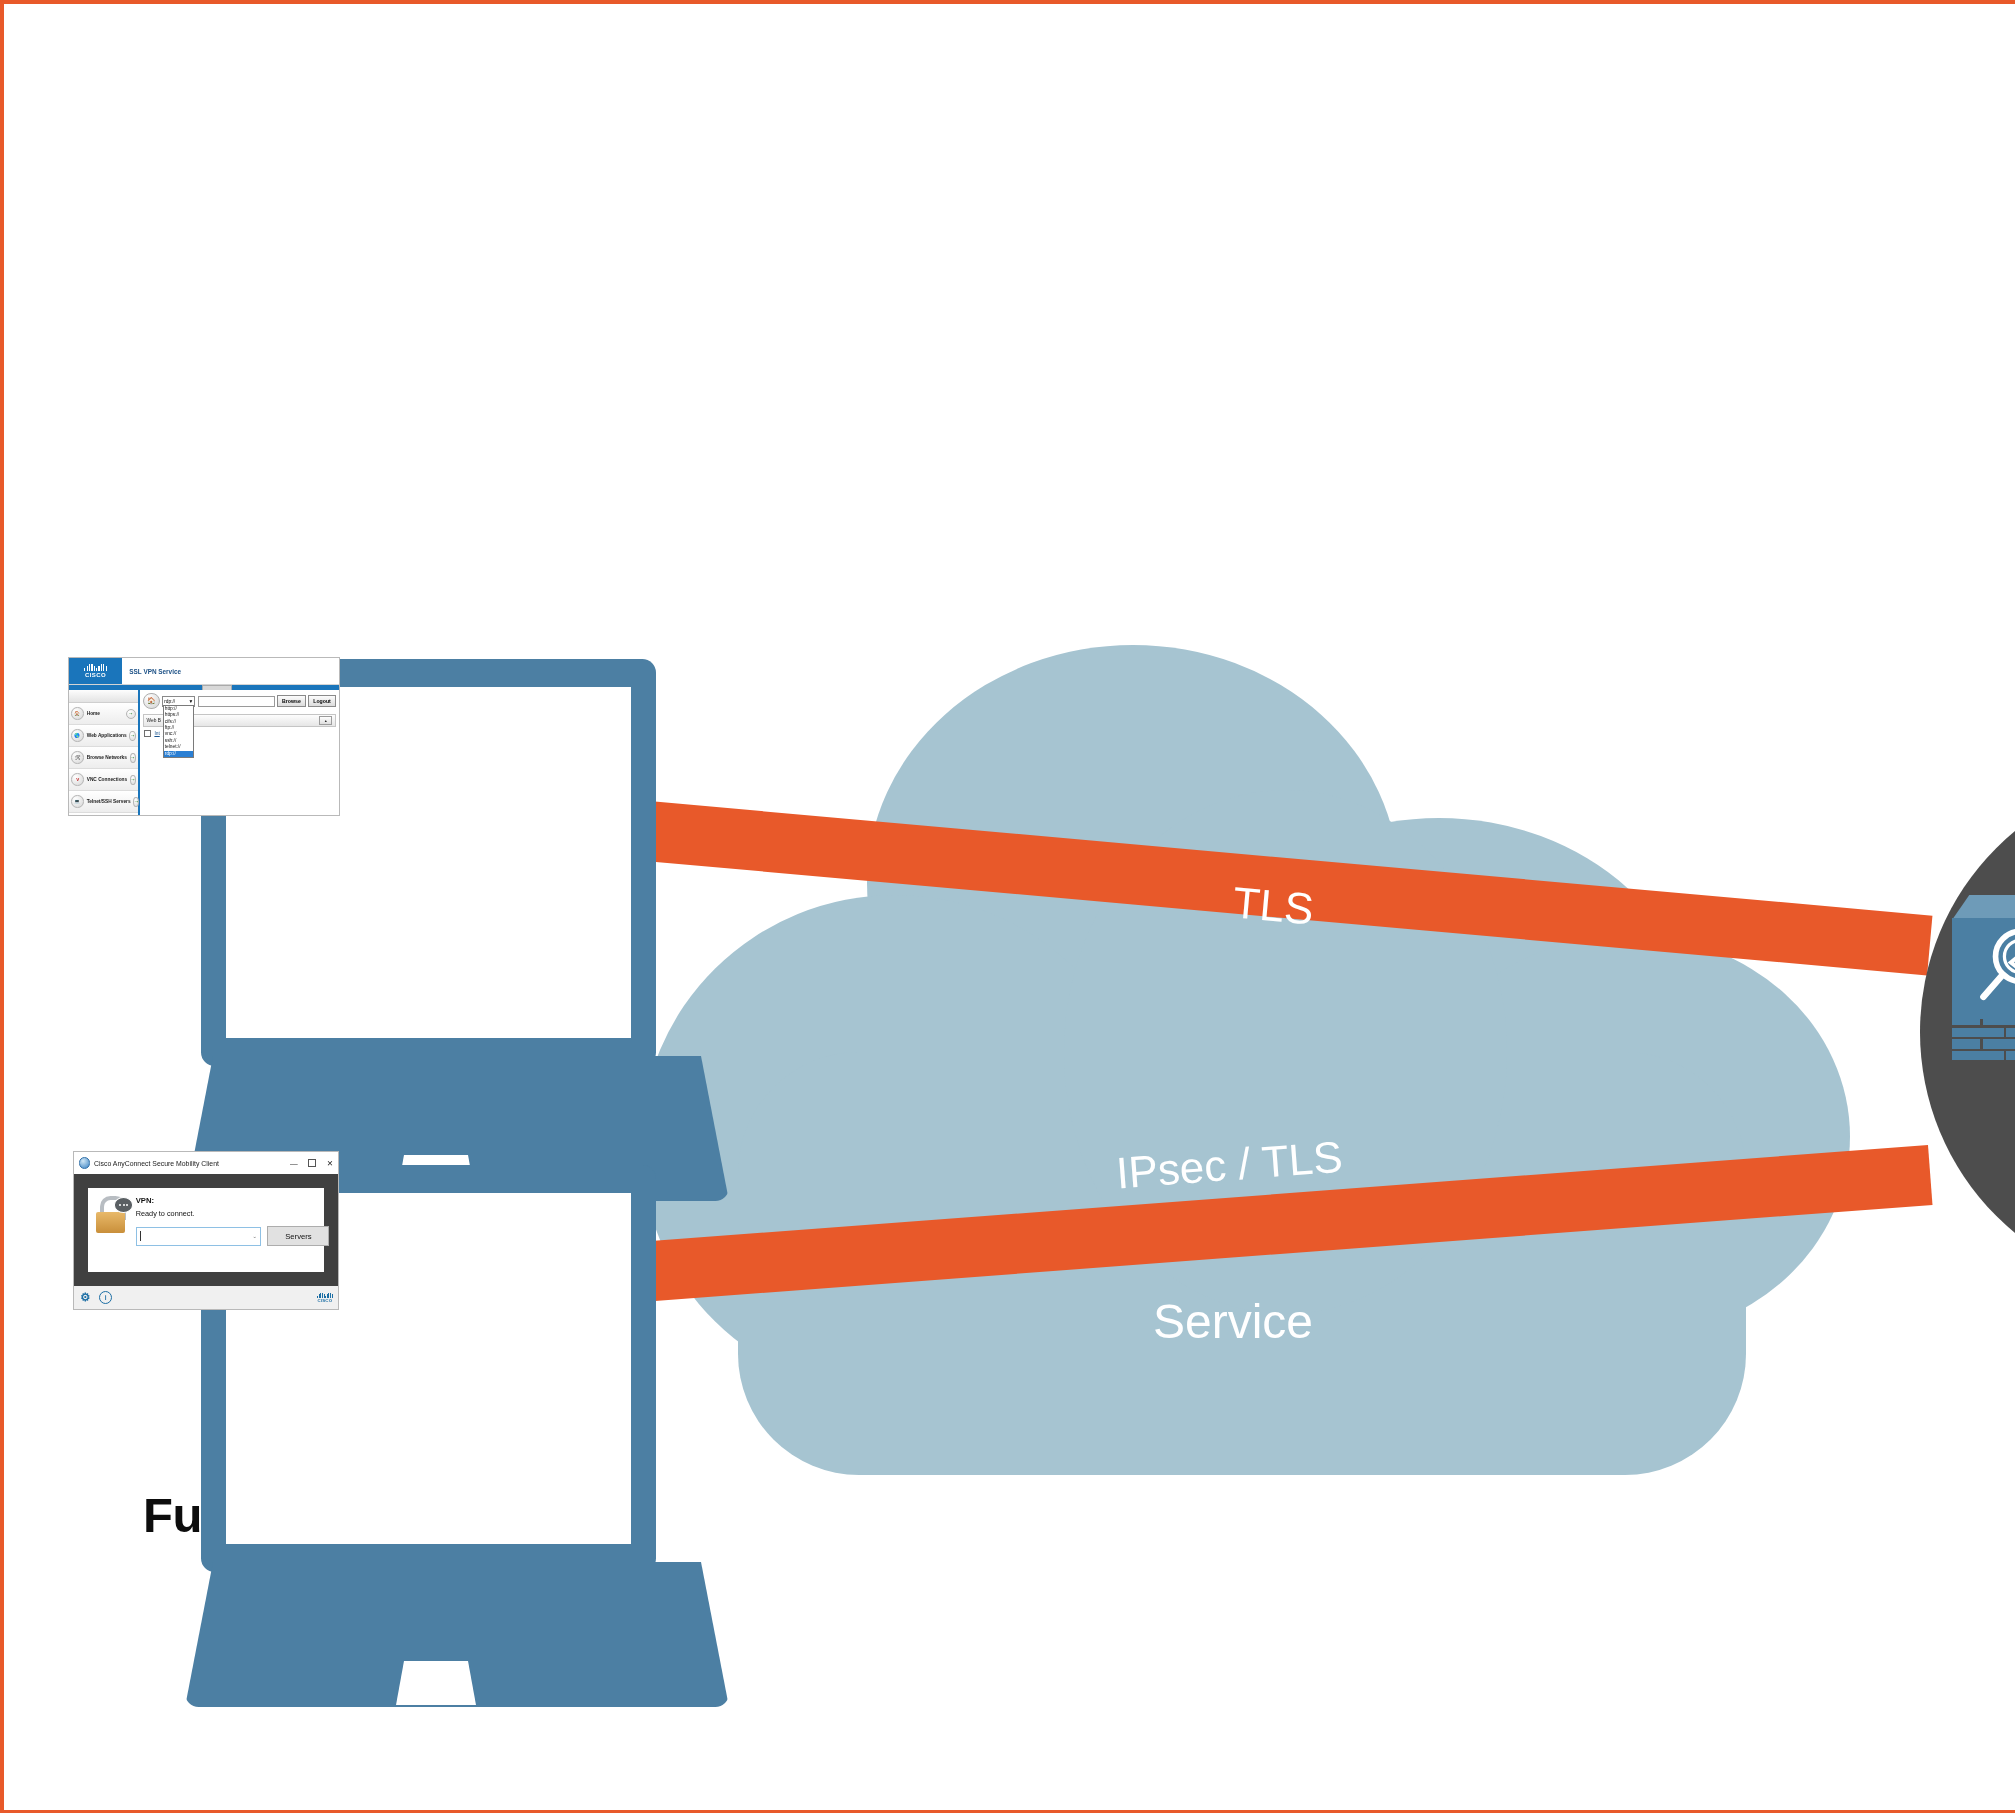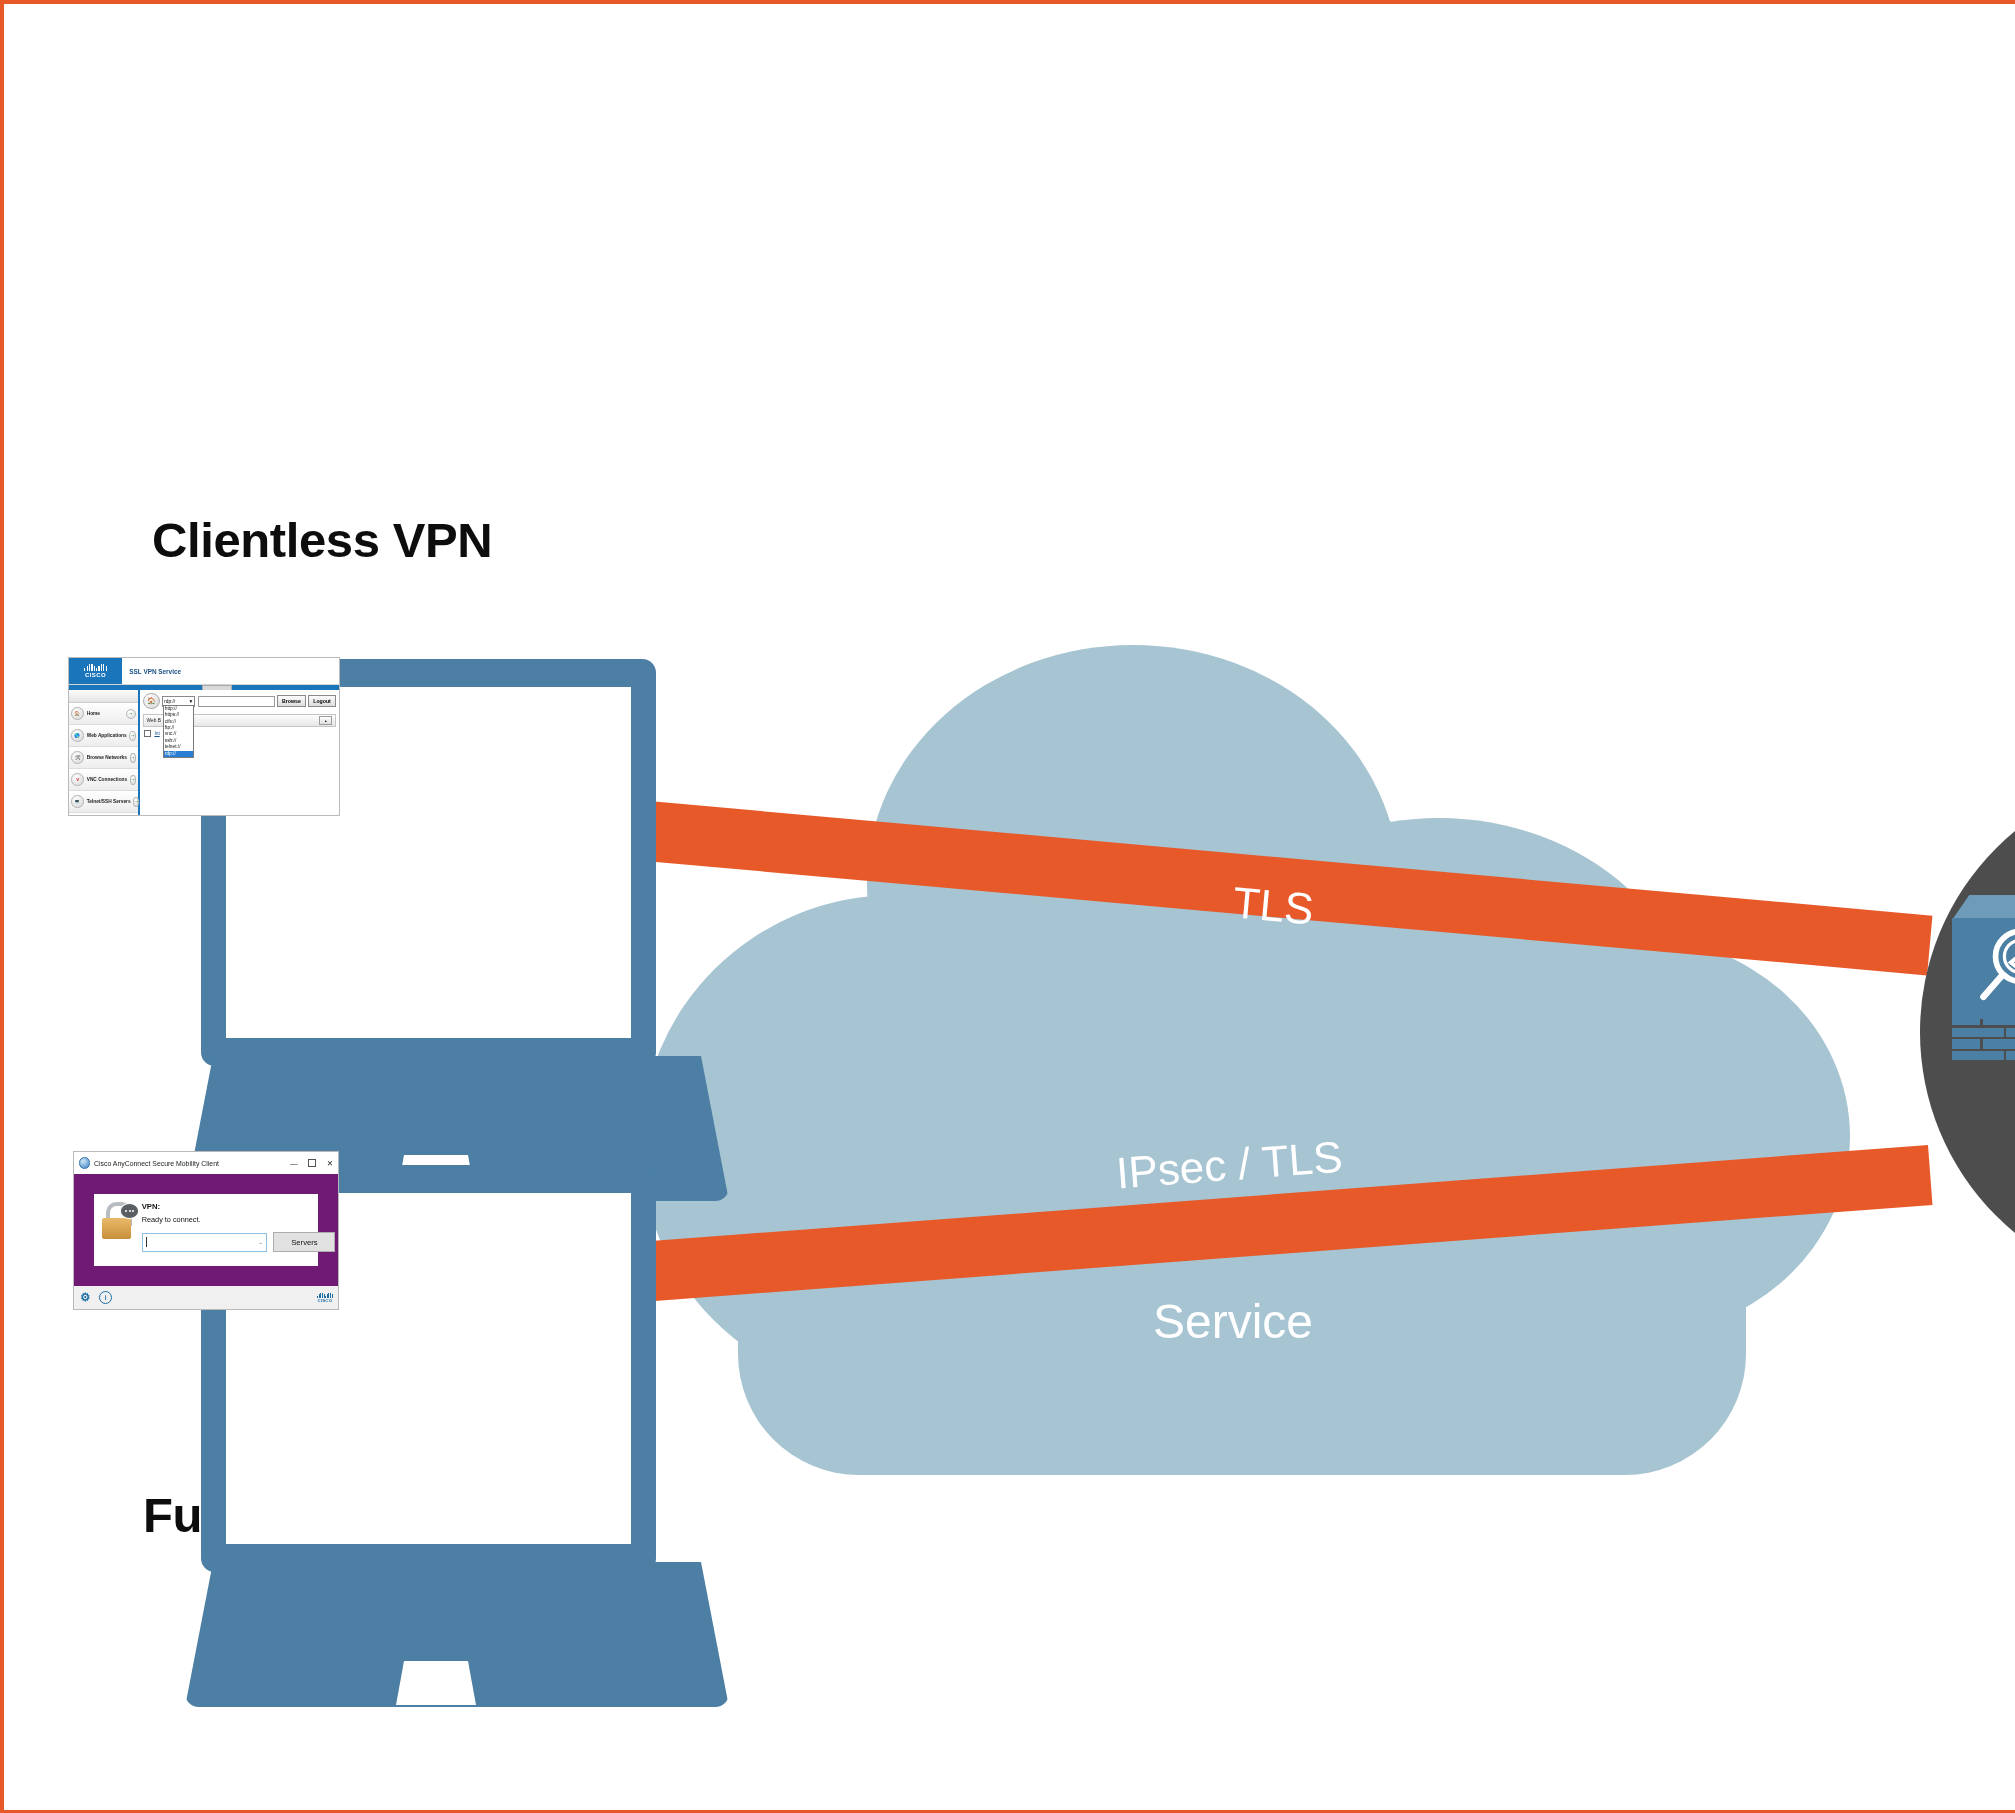--- a/index.html
+++ b/index.html
@@ -73,21 +73,21 @@
 
   
   .anyc{position:absolute;background:#f0f0f0;border:1.2px solid #b9b9b9;overflow:hidden;
         display:flex;flex-direction:column;}
   .ac-title{height:22px;background:#fff;display:flex;align-items:center;padding:0 4.8px;gap:3.6px;}
   .ac-globe{width:9.7px;height:9.7px;border-radius:50%;
             background:radial-gradient(circle at 35% 30%,#cfe6f5,#3c83c4);border:0.4px solid #2f6fa8;}
   .ac-ttxt{font-size:6.9px;color:#1b1b1b;white-space:nowrap;}
   .ac-wbtns{margin-left:auto;display:flex;align-items:center;gap:10.5px;color:#222;font-size:7.7px;}
   .ac-sq{width:6px;height:6px;border:0.8px solid #555;}
-  .ac-blue{flex:1;background:#701a75;padding:20px;}
+  .ac-blue{flex:1;background:#404040;padding:14px;}
   .ac-panel{background:#fff;height:100%;display:flex;flex-direction:column;}
   .ac-row{display:flex;padding:8px 6.4px 0 6.4px;gap:7.3px;}
   .ac-lock{width:34px;height:37px;position:relative;flex:none;}
   .ac-shackle{position:absolute;left:5.2px;top:0;width:18.5px;height:20px;border:4px solid #b8bdc2;
               border-bottom:none;border-radius:10.5px 10.5px 0 0;}
   .ac-body{position:absolute;left:1.2px;top:16px;width:29px;height:21px;border-radius:2px;
            background:linear-gradient(#e8b96a,#c98f3a);}
   .ac-dots{position:absolute;left:19.3px;top:1.2px;width:17.7px;height:13.7px;border-radius:50%;
            background:#5a5f63;border:1.2px solid #fff;display:flex;align-items:center;
            justify-content:center;gap:1.6px;}
@@ -125,21 +125,20 @@
   .brick{position:absolute;height:9.3px;background:#4B7FA3;}
   .fw-icon{position:absolute;color:#fff;}
 
   .srv{position:absolute;}
 </style>
 </head>
 <body>
 
 <div id="canvas">
 
-  <div class="abs title" style="left:148px;top:508px;">Clientless VPN</div>
   <div class="abs title" style="left:139px;top:1483px;">Full Client VPN</div>
 
   <div class="abs" id="cloud">
     <div class="cbub" style="left:226px;top:0;width:532px;height:476px;"></div>
     <div class="cbub" style="left:0;top:250px;width:508px;height:500px;"></div>
     <div class="cbub" style="left:532px;top:173px;width:532px;height:476px;"></div>
     <div class="cbub" style="left:766px;top:290px;width:443px;height:403px;"></div>
     <div class="cbub" style="left:97px;top:407px;width:1008px;height:423px;border-radius:121px;"></div>
     <div class="cbub" style="left:423px;top:145px;width:443px;height:524px;"></div>
   </div>

